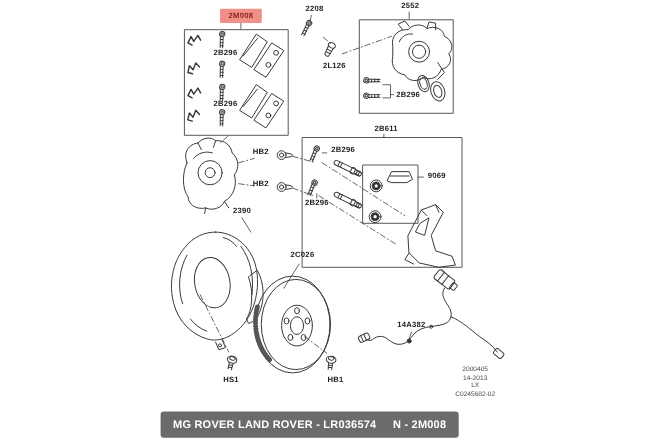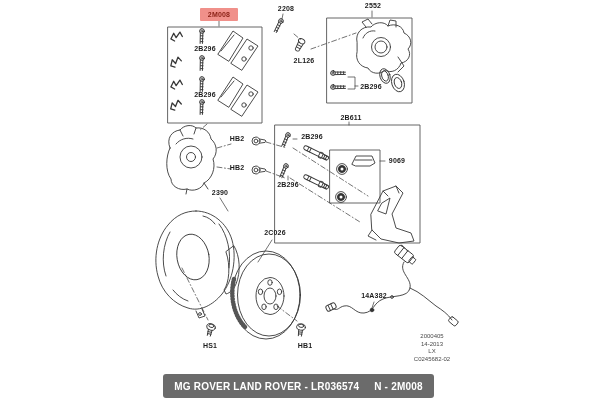--- a/index.html
+++ b/index.html
@@ -4,21 +4,21 @@
 <style>
   html,body{margin:0;padding:0;background:#fff;}
   #stage{position:relative;width:600px;height:400px;background:#ffffff;overflow:hidden;
          font-family:"Liberation Sans",sans-serif;}
   #art{position:absolute;left:0;top:0;}
   .pl{position:absolute;font-weight:bold;font-size:7px;line-height:9px;color:#1c1c1c;
       text-align:center;letter-spacing:.2px;white-space:nowrap;}
   .pl.hl{background:#f0908a;color:#8c2318;height:13px;line-height:13px;border-radius:1px;}
   #stamp{position:absolute;left:392px;top:333px;width:80px;text-align:center;
          font-size:6px;line-height:7.5px;color:#4a4a4a;}
-  #footer{position:absolute;left:163px;top:374px;width:271px;height:24px;background:#6b6b6b;
+  #footer{position:absolute;left:146px;top:374px;width:271px;height:24px;background:#6b6b6b;
           border-radius:3px;color:#fff;display:flex;align-items:center;justify-content:center;
           gap:15px;font-size:10px;font-weight:600;letter-spacing:.2px;}
 </style>
 </head>
 <body>
 
 <div id="stage">
 
   <svg id="art" width="600" height="400" viewBox="0 0 600 400">
     <defs>

